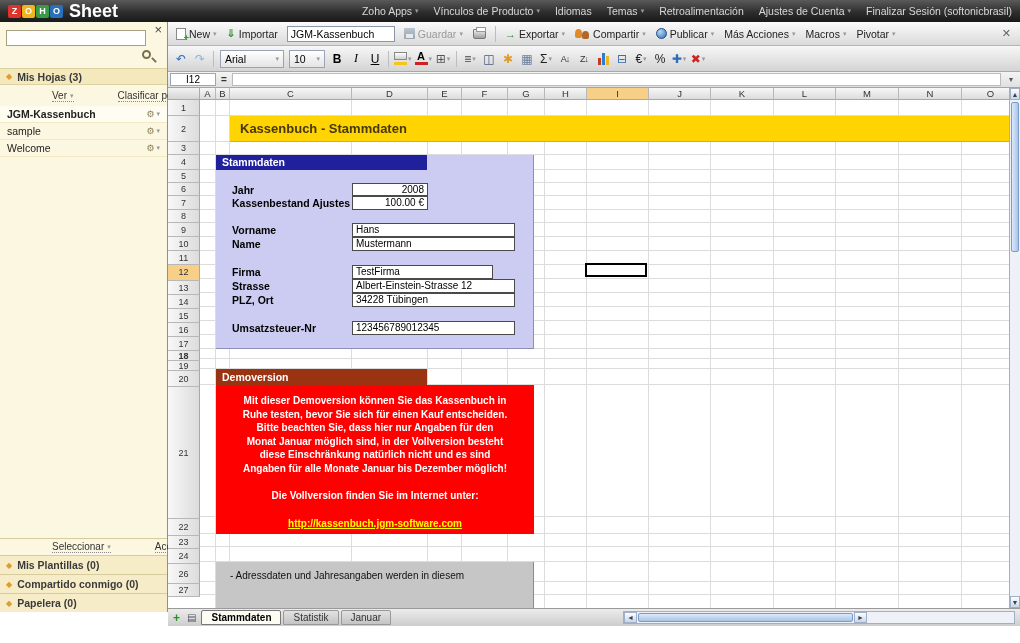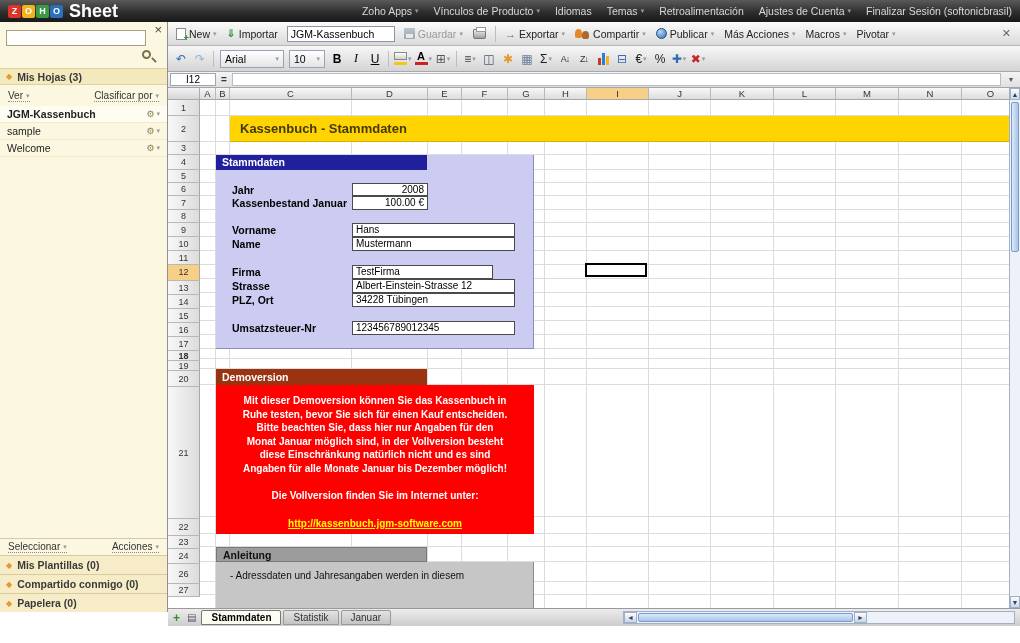--- a/index.html
+++ b/index.html
@@ -18,21 +18,21 @@
 
 #sidebar{position:absolute;left:0;top:22px;width:168px;height:590px;background:#fcf7e0;border-right:1px solid #8f8f8f;}
 #sidebar-close{position:absolute;top:0;right:5px;font-size:13px;color:#444;cursor:pointer;}
 #sidebar-search{position:absolute;top:8px;left:6px;width:140px;height:16px;border:1px solid #a8a080;background:#fff;font-size:10.5px;padding:0 3px;}
 #search-ic{position:absolute;top:28px;right:16px;width:9px;height:9px;border:2px solid #77704d;border-radius:50%;}
 #search-ic i{position:absolute;left:7px;top:7px;width:6px;height:2px;background:#77704d;transform:rotate(45deg);display:block;}
 .side-band{position:absolute;left:0;right:0;height:17px;background:#f3e9bd;border-top:1px solid #ddd1a2;border-bottom:1px solid #ddd1a2;display:flex;align-items:center;padding:0 6px;font-weight:bold;font-size:10.5px;color:#3a3a3a;}
 #band-sheets{top:46px;}
 .bullet{color:#e39b2d;font-size:8px;margin-right:5px;}
 #viewsort{position:absolute;top:66px;left:0;right:0;height:16px;display:flex;align-items:center;justify-content:space-between;padding:0 8px;font-size:10px;color:#333;}
-.linky{border-bottom:1px dotted #888;cursor:pointer;white-space:nowrap;display:inline-flex;align-items:center;gap:3px;}
+.linky{border-bottom:1px dotted #888;cursor:pointer;white-space:nowrap;display:inline-flex;align-items:center;gap:3px;margin-left:44px;}
 #sheet-list{position:absolute;top:84px;left:0;right:0;}
 .sheet-row{height:17px;display:flex;align-items:center;padding:0 7px;font-size:10.5px;color:#222;border-bottom:1px solid #f2e9c4;cursor:pointer;}
 .sheet-row.active{background:#fffdf2;font-weight:bold;}
 .sheet-row .gear{margin-left:auto;font-size:9px;color:#8a7f55;display:flex;align-items:center;gap:2px;}
 #sidebar-bottom{position:absolute;left:0;right:0;bottom:0;}
 #selact{height:17px;display:flex;align-items:center;justify-content:space-between;padding:0 8px;font-size:10px;color:#333;border-top:1px solid #d8cc9e;}
 .bottom-band{height:19px;display:flex;align-items:center;padding:0 6px;background:#f6edc8;border-top:1px solid #d8cc9e;font-weight:bold;font-size:10.5px;color:#3a3a3a;cursor:pointer;}
 
 
 #main{position:absolute;left:168px;top:22px;width:852px;height:621px;background:#fff;}
@@ -481,28 +481,27 @@
         <div id="redtext">Mit dieser Demoversion können Sie das Kassenbuch in
 Ruhe testen, bevor Sie sich für einen Kauf entscheiden.
 Bitte beachten Sie, dass hier nur Angaben für den
 Monat Januar möglich sind, in der Vollversion besteht
 diese Einschränkung natürlich nicht und es sind
 Angaben für alle Monate Januar bis Dezember möglich!
 
 Die Vollversion finden Sie im Internet unter:</div>
         <div id="redlink" style="color: rgb(255, 255, 0);">http://kassenbuch.jgm-software.com</div>
       </div>
-      <div class="ov" id="anl-head" style="background: rgb(156, 156, 156);">Anleitung</div>
       <div class="ov" id="anl-panel" style="background: rgb(198, 198, 198);">
         <div id="anl-text">- Adressdaten und Jahresangaben werden in diesem</div>
       </div>
 
     <div class="flabel" style="top: 84px;">Jahr</div>
         <div class="fbox" style="top: 83px; width: 76px; height: 13px; line-height: 11px; text-align: right;">2008</div>
-        <div class="flabel" style="top: 97px;">Kassenbestand Januar</div>
+        <div class="flabel" style="top: 97px;">Kassenbestand Ajustes</div>
         <div class="fbox" style="top: 96px; width: 76px; height: 14px; line-height: 12px; text-align: right;">100.00 €</div>
         <div class="flabel" style="top: 124px;">Vorname</div>
         <div class="fbox" style="top: 123px; width: 163px; height: 14px; line-height: 12px; text-align: left;">Hans</div>
         <div class="flabel" style="top: 138px;">Name</div>
         <div class="fbox" style="top: 137px; width: 163px; height: 14px; line-height: 12px; text-align: left;">Mustermann</div>
         <div class="flabel" style="top: 166px;">Firma</div>
         <div class="fbox" style="top: 165px; width: 141px; height: 14px; line-height: 12px; text-align: left;">TestFirma</div>
         <div class="flabel" style="top: 180px;">Strasse</div>
         <div class="fbox" style="top: 179px; width: 163px; height: 14px; line-height: 12px; text-align: left;">Albert-Einstein-Strasse 12</div>
         <div class="flabel" style="top: 194px;">PLZ, Ort</div>

